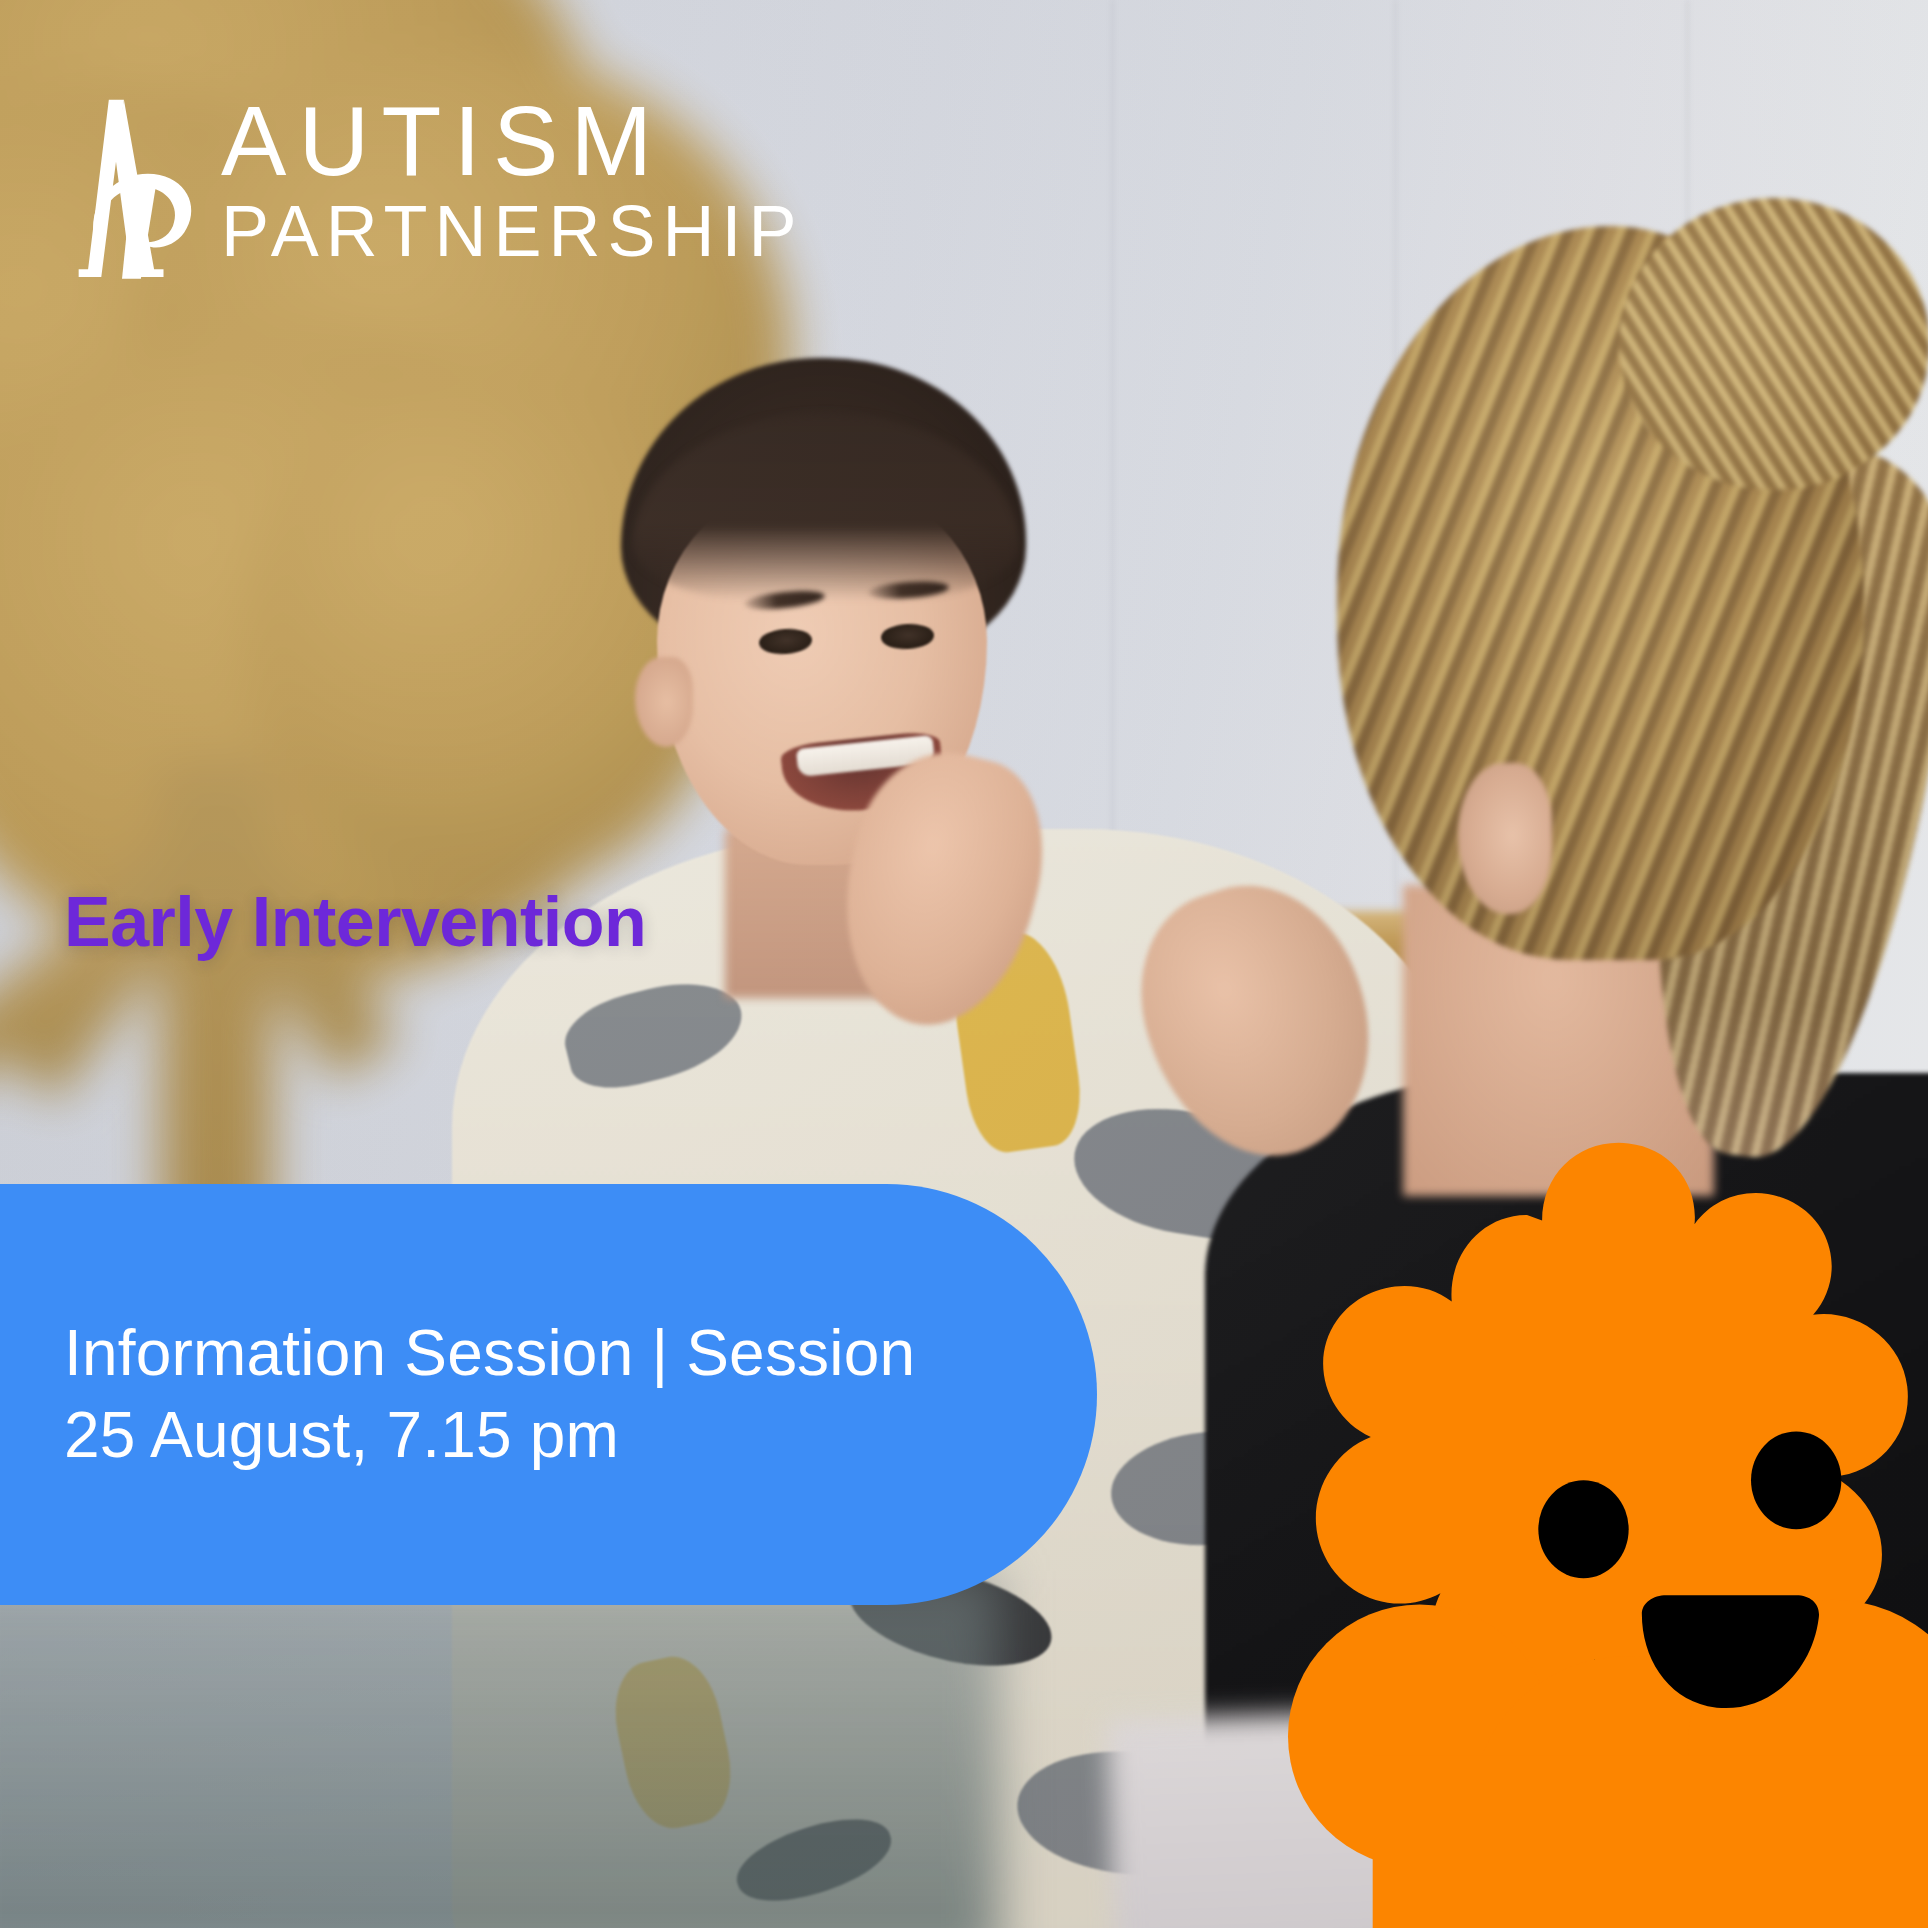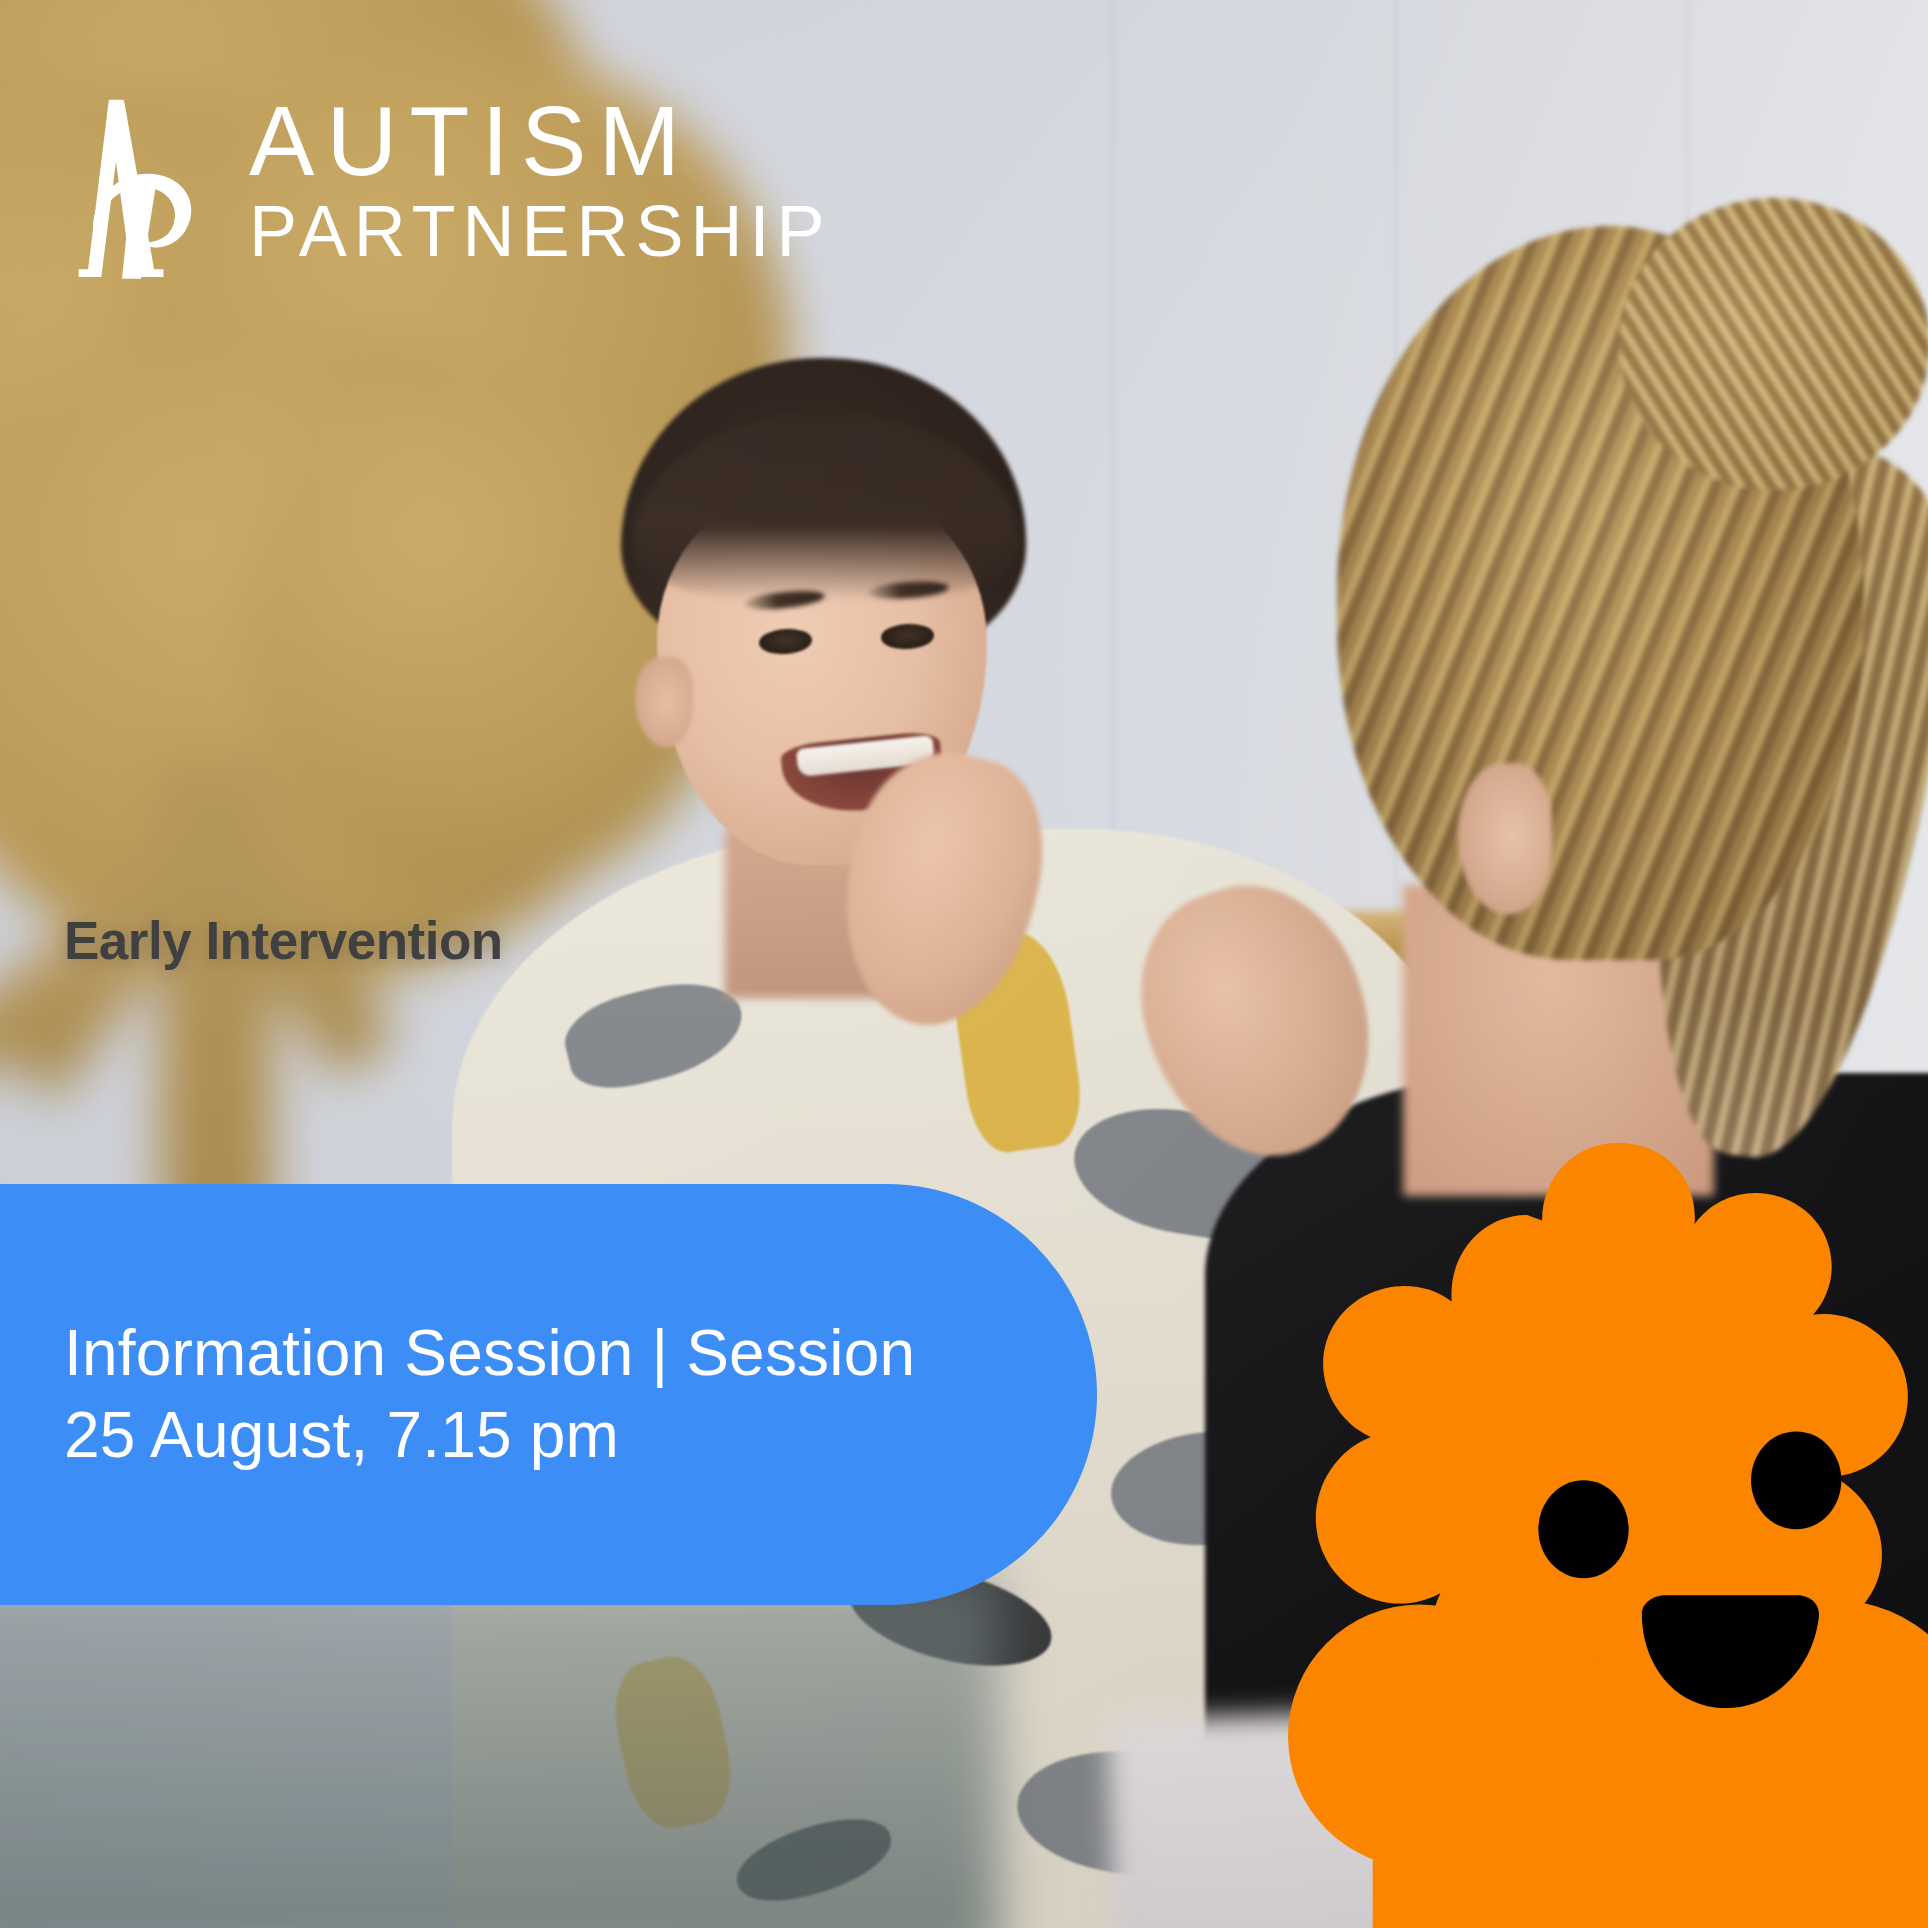--- a/index.html
+++ b/index.html
@@ -251,21 +251,21 @@
   .photo-soft {
     position: absolute; inset: 0;
     background: radial-gradient(ellipse at 20% 24%, rgba(255,255,255,.06), rgba(0,0,0,.05) 75%);
     pointer-events: none;
   }
 
   
   .logo {
     position: absolute;
     left: 73px; top: 94px;
-    display: flex; align-items: flex-start; gap: 44px;
+    display: flex; align-items: flex-start; gap: 16px;
     z-index: 40;
   }
   .logo-mark { width: 132px; height: 188px; flex: none; }
   .logo-words { display: flex; flex-direction: column; line-height: .96; }
   .logo-line1 {
     color: #ffffff;
     font-size: 98px;
     font-weight: 300;
     letter-spacing: 12.2px;
     font-family: "Liberation Sans", "DejaVu Sans", sans-serif;
@@ -275,24 +275,24 @@
     font-size: 72px;
     font-weight: 300;
     letter-spacing: 7px;
     margin-top: 9.4px;
     font-family: "Liberation Sans", "DejaVu Sans", sans-serif;
   }
 
   
   .headline {
     position: absolute;
-    left: 64px; top: 910px;
+    left: 64px; top: 882px;
     z-index: 40;
-    color: #404040;
-    font-size: 53px;
+    color: #6d28d9;
+    font-size: 70px;
     font-weight: 700;
     line-height: 1.17;
     letter-spacing: -0.5px;
     max-width: 904px;
     text-shadow: 0 1.9px 15px rgba(40,45,60,.22);
   }
 
   
   .banner {
     position: absolute;

